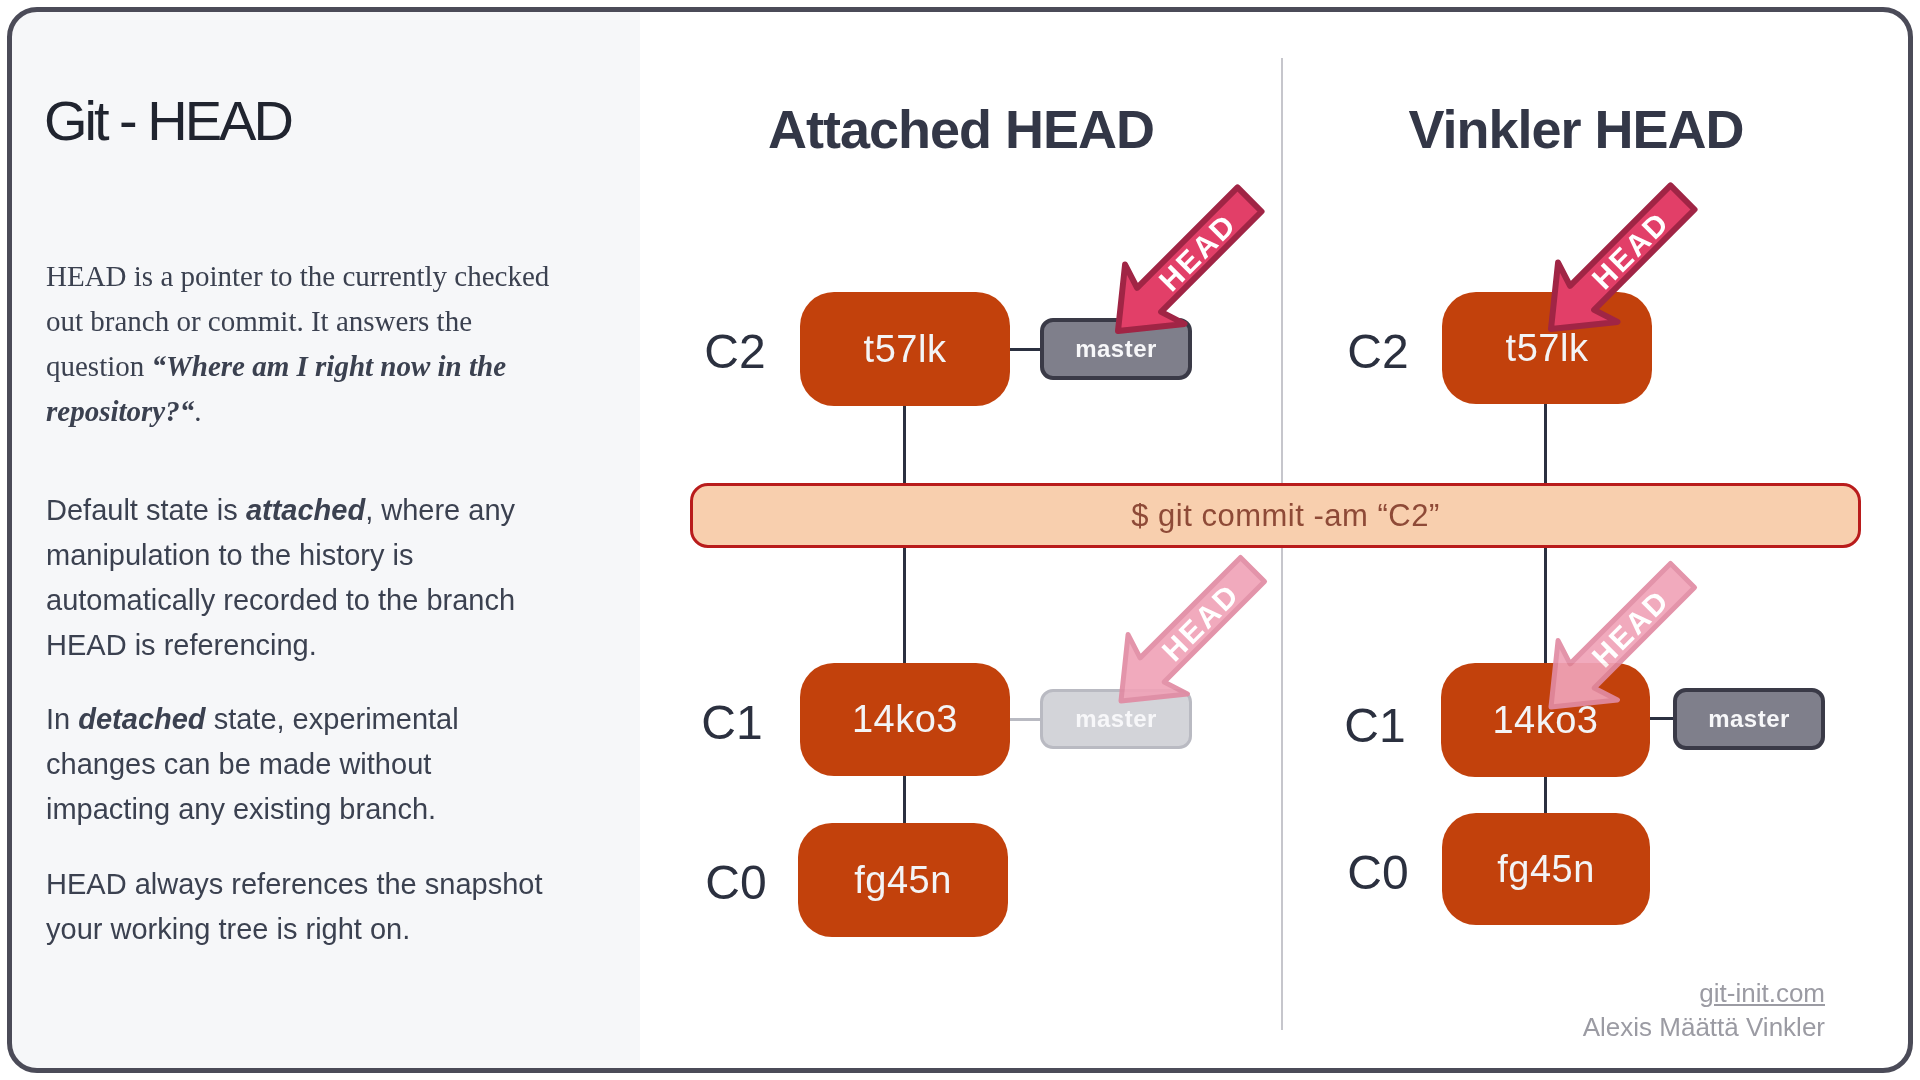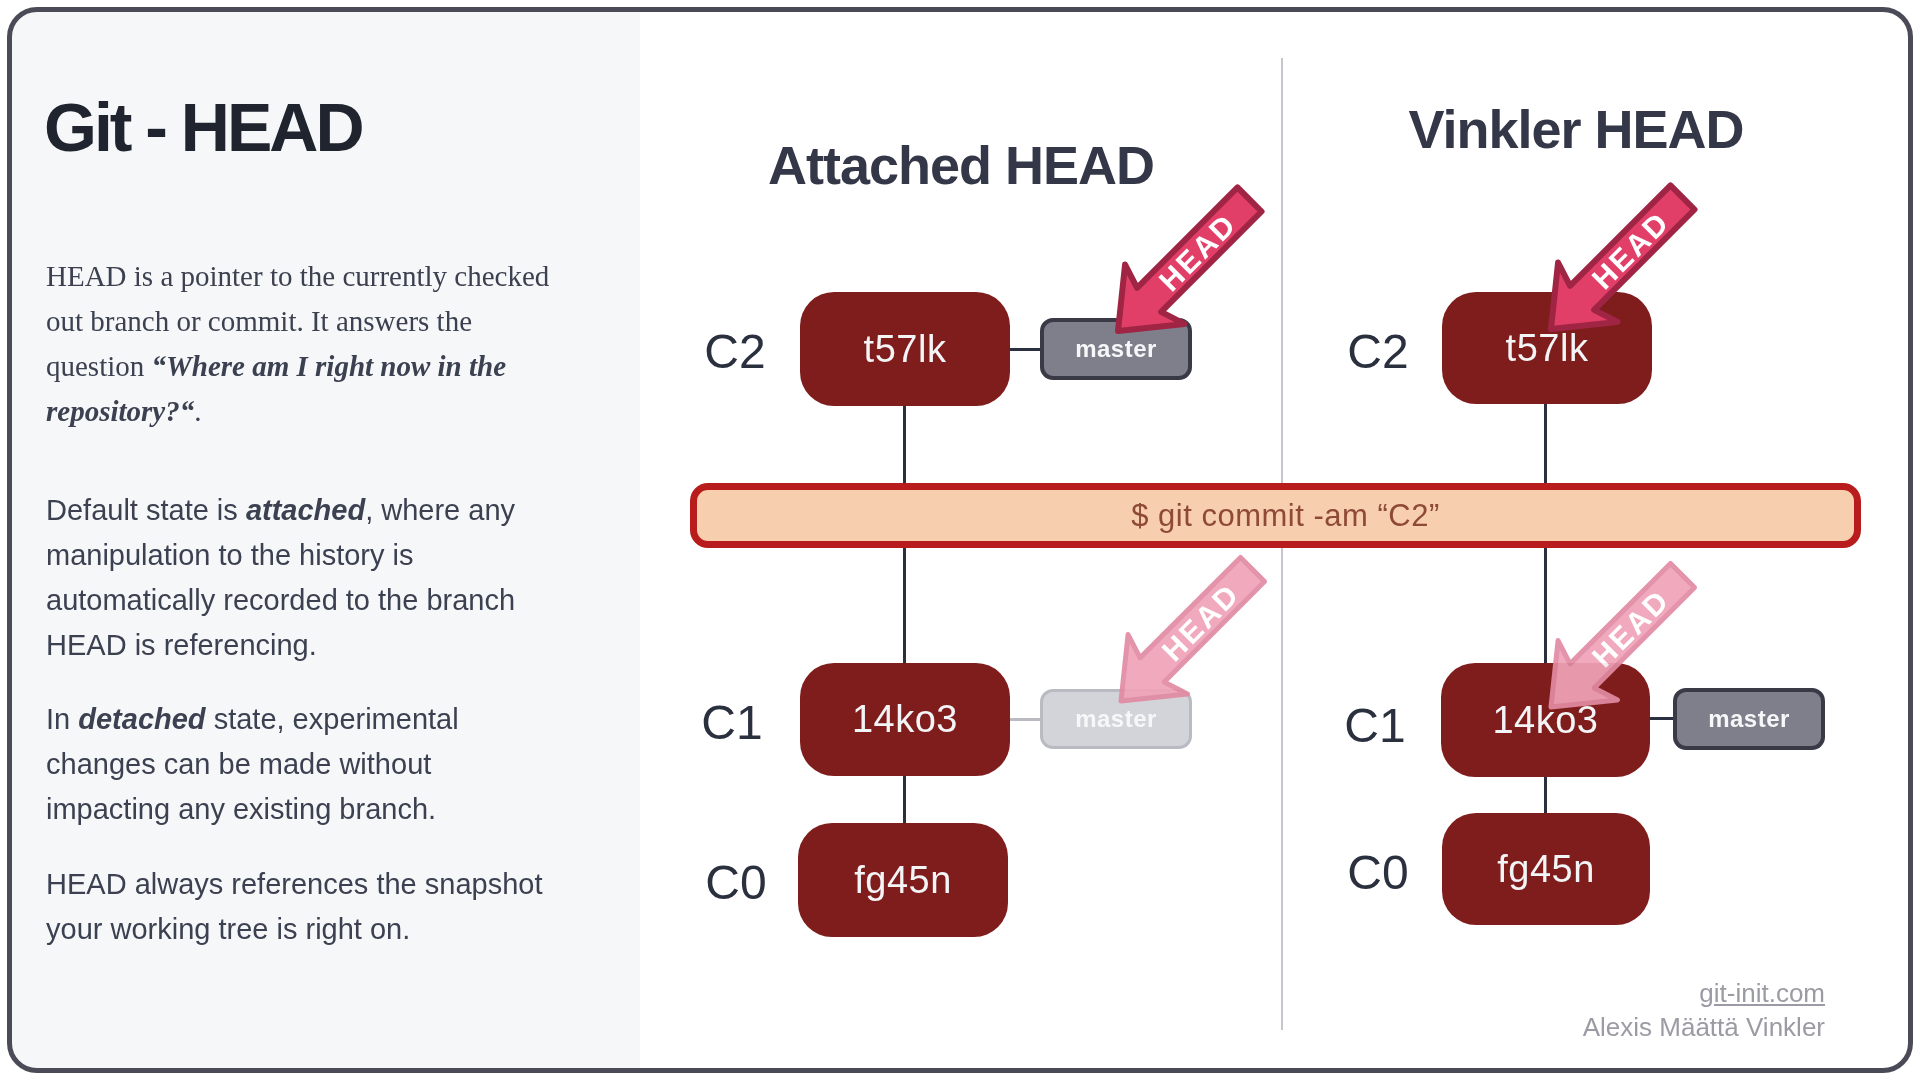--- a/index.html
+++ b/index.html
@@ -7,40 +7,40 @@
        font-family:"Liberation Sans", sans-serif;}
 
   
   .card-border{position:absolute;left:7px;top:7px;right:7px;bottom:7px;
     border:5px solid #4b4b58;border-radius:30px;pointer-events:none;z-index:10;}
   .sidebar-bg{position:absolute;left:12px;top:12px;width:628px;height:1056px;
     background:#f6f7f9;border-radius:25px 0 0 25px;z-index:0;}
 
   
   .page-title{position:absolute;left:44px;top:88px;width:560px;
-    font-size:68px;font-weight:700;letter-spacing:-3px;color:#20242f;z-index:2;}
+    font-size:56px;font-weight:400;letter-spacing:-3px;color:#20242f;z-index:2;}
   .para{position:absolute;left:46px;width:516px;font-size:29px;line-height:45px;
     color:#3b4150;z-index:2;}
   .para strong{font-weight:bold;font-style:italic;}
   .p1{top:225px;font-family:Liberation Serif, serif;} .p2{top:459px;} .p3{top:668px;} .p4{top:833px;}
 
   
   .col-heading{position:absolute;top:98px;text-align:center;font-size:54px;
     font-weight:800;color:#333747;letter-spacing:-1px;z-index:2;}
-  .heading-attached{left:640px;width:642px;margin-top:36px;}
+  .heading-attached{left:640px;width:642px;}
   .heading-detached{left:1282px;width:588px;}
   .divider{position:absolute;left:1281px;top:58px;width:2px;height:972px;
     background:#c6c6cc;z-index:1;}
 
   
   .vline{position:absolute;width:3px;background:#2b3040;z-index:2;}
   .hline{position:absolute;height:3px;z-index:2;}
   .hline.dark{background:#2b3040;} .hline.ghost{background:#b9bac2;}
 
-  .commit-box{position:absolute;width:210px;height:114px;background:#7f1d1d;
+  .commit-box{position:absolute;width:210px;height:114px;background:#c2410c;
     border-radius:34px;display:flex;align-items:center;justify-content:center;
     z-index:6;}
   .commit-hash{font-size:38px;color:#f3f4f6;letter-spacing:0.5px;}
 
   .commit-label{position:absolute;font-size:48px;font-weight:500;color:#2b303f;
     z-index:2;width:90px;text-align:center;}
 
   .branch-box{position:absolute;width:152px;height:62px;border-radius:13px;
     display:flex;align-items:center;justify-content:center;z-index:6;
     box-sizing:border-box;}
@@ -51,21 +51,21 @@
   
   .head-arrow{position:absolute;width:190px;height:96px;z-index:8;
     transform:rotate(-45deg);transform-origin:2px 48px;overflow:visible;}
   .head-arrow text{font-size:30px;font-weight:bold;fill:#ffffff;letter-spacing:2.5px;}
   .head-arrow.red polygon{fill:#e23f68;stroke:#a02545;stroke-width:6;stroke-linejoin:round;}
   .head-arrow.ghost{opacity:0.92;}
   .head-arrow.ghost polygon{fill:#f0a3b8;stroke:#e18ba3;stroke-width:5;stroke-linejoin:round;}
 
   
   .command-bar{position:absolute;left:690px;top:483px;width:1171px;height:65px;
-    background:#f8cfae;border:7px solid #b91c1c;border-radius:18px;z-index:5;
+    background:#f8cfae;border:3px solid #b91c1c;border-radius:18px;z-index:5;
     box-sizing:border-box;display:flex;align-items:center;justify-content:center;
     font-size:31px;color:#8e4a37;letter-spacing:0.5px;padding-left:20px;}
 
   
   .attribution{position:absolute;left:1500px;top:976px;width:325px;
     text-align:right;font-size:26px;line-height:34px;color:#9b9ba3;z-index:2;}
   .attribution .site{text-decoration:underline;color:#9b9ba3;display:inline-block;}
 </style>
 </head>
 <body>

